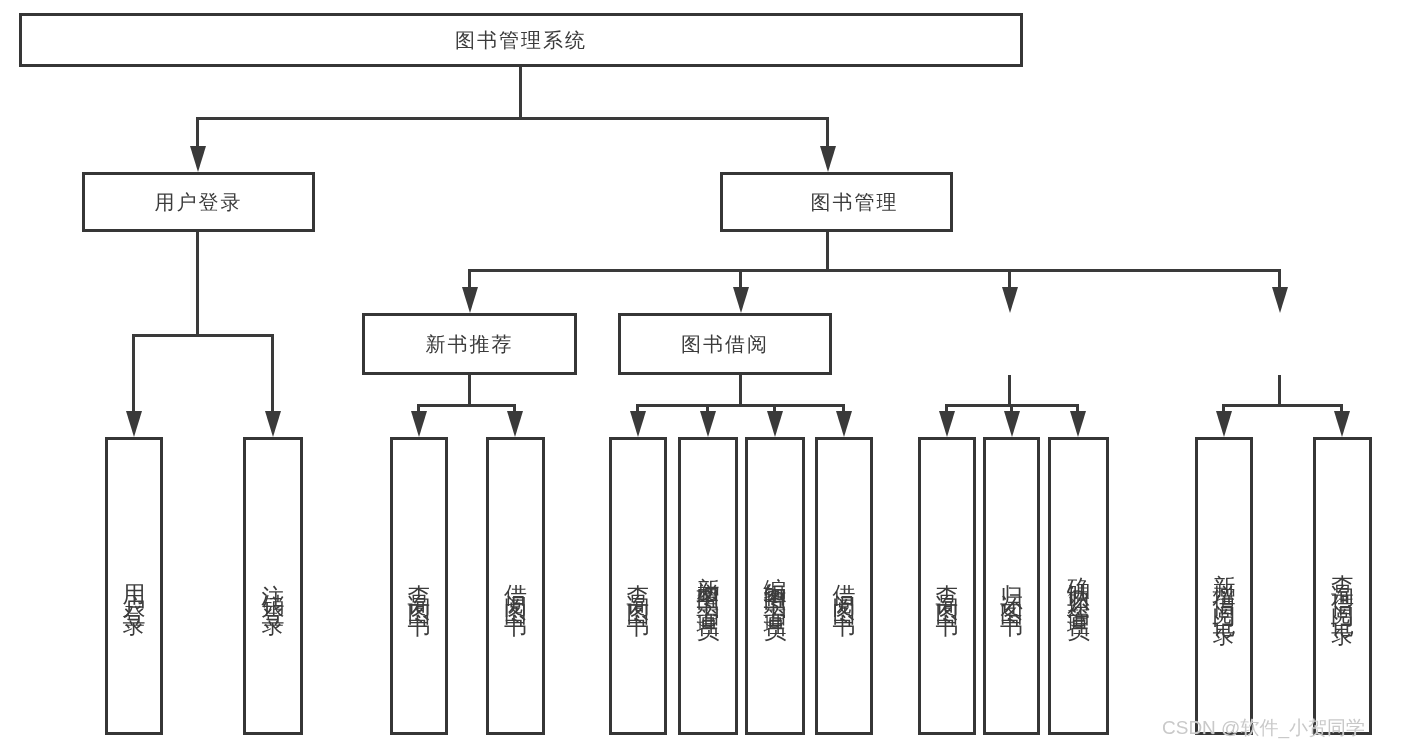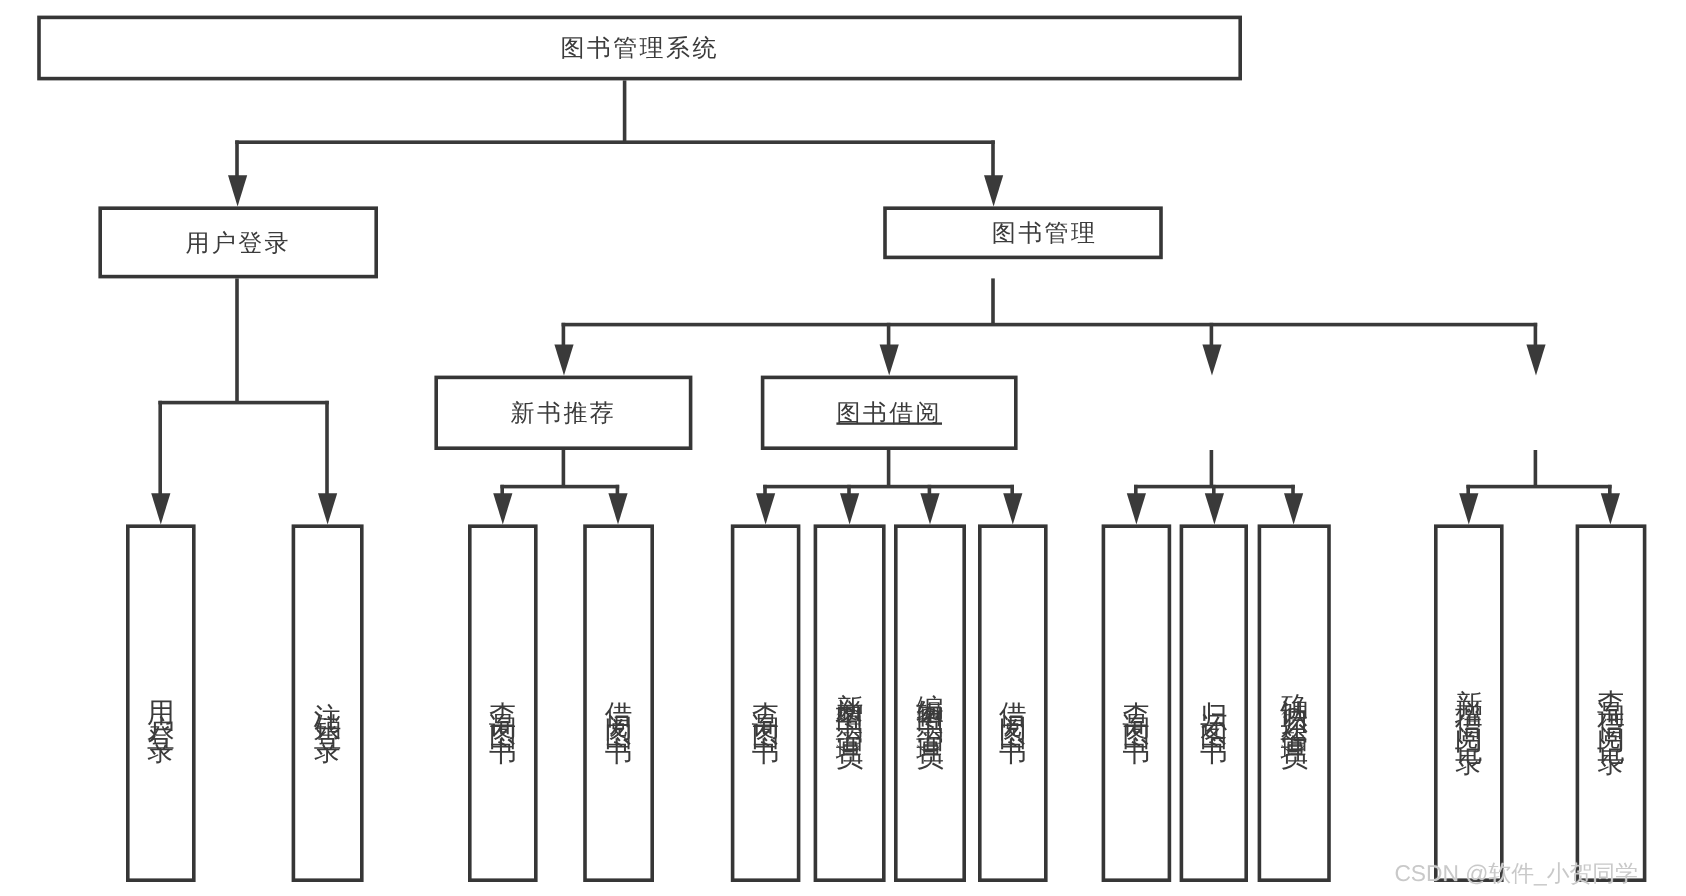--- a/index.html
+++ b/index.html
@@ -58,35 +58,35 @@
     color: #c9c9c9;
     white-space: nowrap;
     text-shadow: 0 0 1px #ffffff;
   }
 </style>
 </head>
 <body>
 
 <div class="canvas">
 
-  <div class="box h" style="left:31px; top:13px; width:1004px; height:54px;">
+  <div class="box h" style="left:19px; top:13px; width:1004px; height:54px;">
     <span>图书管理系统</span>
   </div>
 
   <div class="box h" style="left:82px; top:172px; width:233px; height:60px;">
     <span>用户登录</span>
   </div>
-  <div class="box h" style="left:736px; top:172px; width:233px; height:44px;padding-left:36px;">
+  <div class="box h" style="left:720px; top:172px; width:233px; height:60px;padding-left:36px;">
     <span>图书管理</span>
   </div>
 
   <div class="box h" style="left:362px; top:313px; width:215px; height:62px;text-align:right;">
     <span>新书推荐</span>
   </div>
-  <div class="box h" style="left:634px; top:313px; width:214px; height:62px;text-decoration:underline;">
+  <div class="box h" style="left:618px; top:313px; width:214px; height:62px;">
     <span>图书借阅</span>
   </div>
 
   <div class="box v" style="left:105px; top:437px; width:58px; height:298px;">
     <span>用户登录</span>
   </div>
   <div class="box v" style="left:243px; top:437px; width:60px; height:298px;">
     <span>注销登录</span>
   </div>
 

